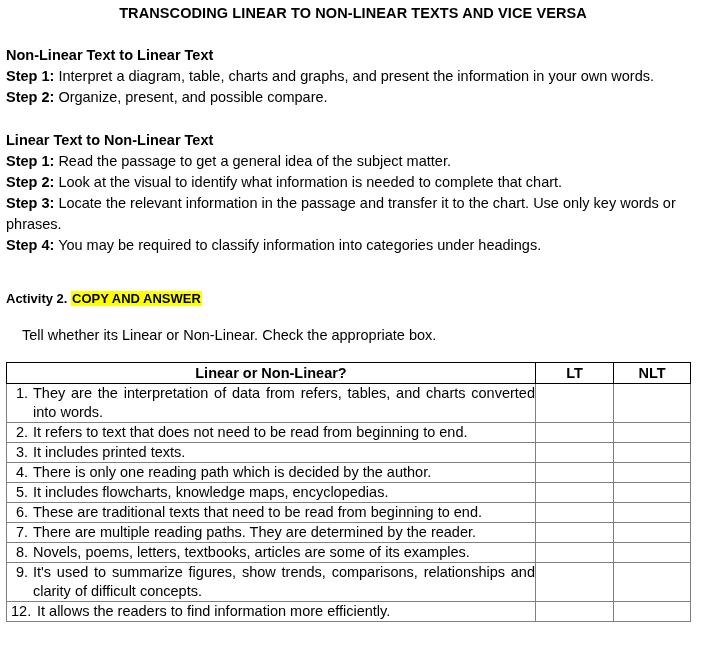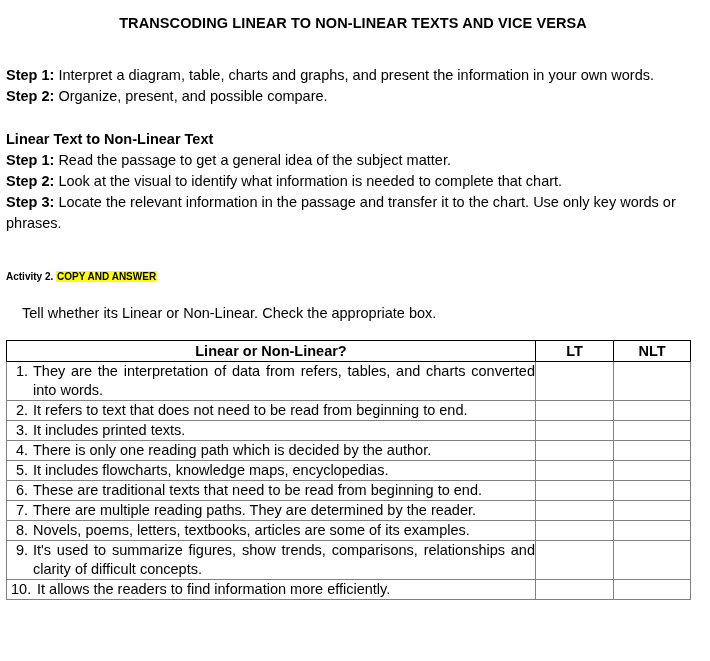--- a/index.html
+++ b/index.html
@@ -22,21 +22,21 @@
     box-sizing: border-box;
     padding: 0 10px 0 6px;
   }
 
   
   .doc-title {
     text-align: center;
     font-weight: bold;
     font-size: 14.5px;
     letter-spacing: 0.1px;
-    margin: 10px;
+    margin: 0;
     padding-top: 3px;
     line-height: 20px;
   }
 
   
   .section {
     margin-top: 0;
   }
   .section-heading {
     font-weight: bold;
@@ -51,21 +51,21 @@
     text-align: left;
   }
   .step-label {
     font-weight: bold;
   }
   .spacer-md { height: 22px; }
   .spacer-lg { height: 32px; }
 
   
   .activity-line {
-    font-size: 10px;
+    font-size: 13px;
     line-height: 21px;
     margin: 0;
   }
   .activity-label {
     font-weight: bold;
   }
   .hl {
     font-weight: bold;
     background: #ffff00;
     padding: 0 1px;
@@ -146,20 +146,21 @@
 </head>
 <body>
 
 <div class="page">
 
   <h1 class="doc-title">TRANSCODING LINEAR TO NON-LINEAR TEXTS AND VICE VERSA</h1>
 
   <div class="spacer-md"></div>
 
   <div class="section">
+    <div class="section-heading">Non-Linear Text to Linear Text</div>
     <p class="step-line">
       <span class="step-label">Step 1:</span>
       <span>Interpret a diagram, table, charts and graphs, and present the information in your own words.</span>
     </p>
     <p class="step-line">
       <span class="step-label">Step 2:</span>
       <span>Organize, present, and possible compare.</span>
     </p>
   </div>
 
@@ -171,20 +172,24 @@
       <span class="step-label">Step 1:</span>
       <span>Read the passage to get a general idea of the subject matter.</span>
     </p>
     <p class="step-line">
       <span class="step-label">Step 2:</span>
       <span>Look at the visual to identify what information is needed to complete that chart.</span>
     </p>
     <p class="step-line">
       <span class="step-label">Step 3:</span>
       <span>Locate the relevant information in the passage and transfer it to the chart. Use only key words or phrases.</span>
+    </p>
+    <p class="step-line">
+      <span class="step-label">Step 4:</span>
+      <span>You may be required to classify information into categories under headings.</span>
     </p>
   </div>
 
   <div class="spacer-lg"></div>
 
   <div class="activity">
     <p class="activity-line">
       <span class="activity-label">Activity 2.</span>
       <span class="hl">COPY AND ANSWER</span>
     </p>
@@ -292,21 +297,21 @@
               <span class="stmt-num">9.</span>
               <span class="stmt-text justify">It's used to summarize figures, show trends, comparisons, relationships and clarity of difficult concepts.</span>
             </div>
           </td>
           <td class="mark-cell"></td>
           <td class="mark-cell"></td>
         </tr>
         <tr>
           <td class="stmt-cell">
             <div class="stmt-row">
-              <span class="stmt-num wide">10.</span>
+              <span class="stmt-num wide">12.</span>
               <span class="stmt-text">It allows the readers to find information more efficiently.</span>
             </div>
           </td>
           <td class="mark-cell"></td>
           <td class="mark-cell"></td>
         </tr>
       </tbody>
     </table>
   </div>
 

